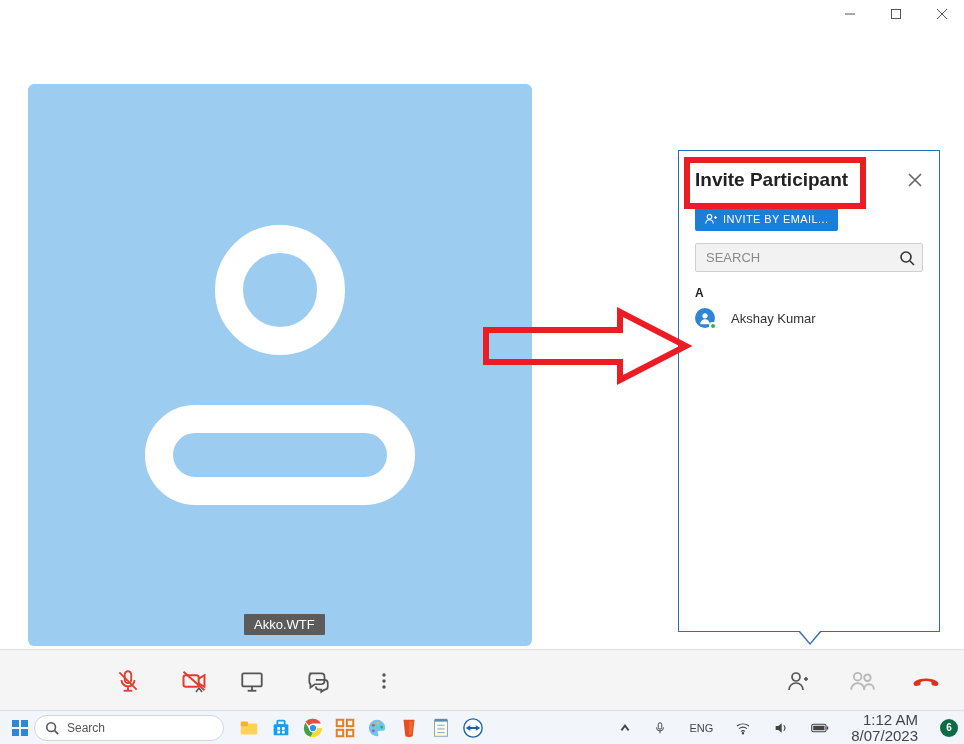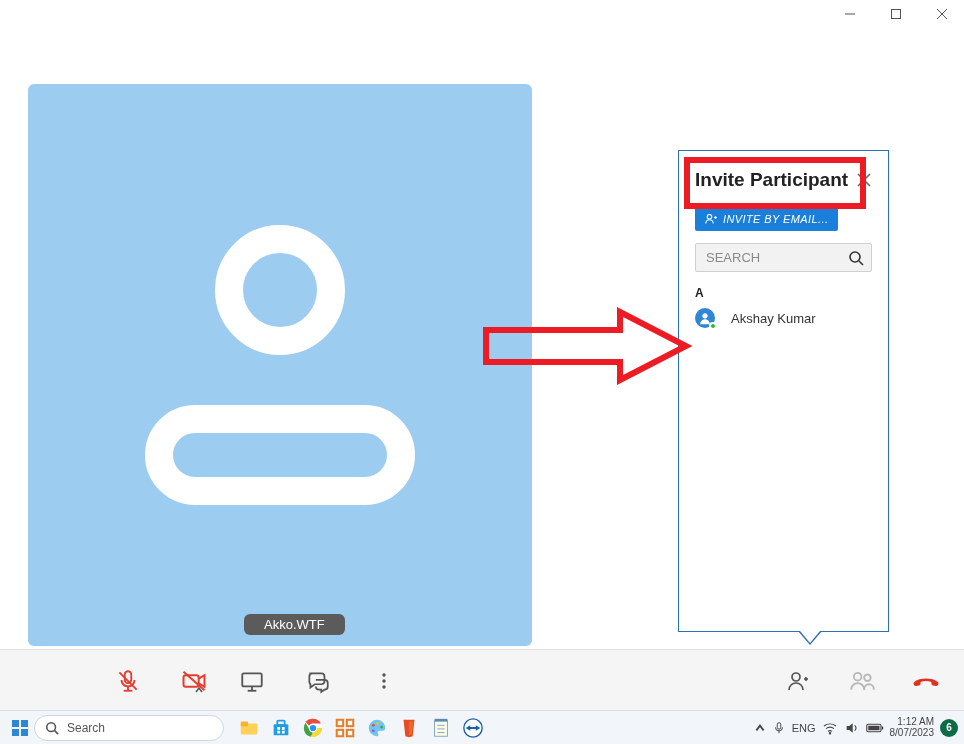--- a/index.html
+++ b/index.html
@@ -49,29 +49,29 @@
     border-radius:56px;
     transform:translateX(-50%);
   }
 
   .name-badge {
     position:absolute;
     top:614px; left:244px;
     background:#5b5b5b;
     color:#fff;
     font-size:13px;
-    padding:3px 20px;
-    border-radius:6px;
+    padding:3px 10px;
+    border-radius:1px;
   }
 
   
   .invite-panel {
     position:absolute;
     left:678px; top:150px;
-    width:211px; height:482px;
+    width:262px; height:482px;
     border:1px solid #2b6fb5;
     background:#fff;
   }
   
   .invite-caret {
     position:absolute;
     left:798px; top:631px;
     width:0; height:0;
     border-left:12px solid transparent;
     border-right:12px solid transparent;
@@ -112,21 +112,20 @@
     background:#1a7edb;
     color:#fff;
     font-size:11px;
     letter-spacing:0.4px;
     border:none;
     padding:6px 10px;
     display:inline-flex;
     align-items:center;
     gap:6px;
     border-radius:2px;
-    font-style:italic;
   }
 
   .search-wrap {
     margin:12px 16px 0 16px;
     position:relative;
   }
   .search-input {
     width:100%;
     padding:6px 30px 6px 10px;
     border:1px solid #d0d0d0;
@@ -247,24 +246,24 @@
     gap:8px;
     width:190px;
     color:#555;
   }
   .task-icons {
     display:flex; align-items:center; gap:10px;
     margin-left:14px;
   }
   .tray {
     margin-left:auto;
-    display:flex; align-items:center; gap:6px;
+    display:flex; align-items:center; gap:22px;
     color:#444;
   }
-  .tray .clock { text-align:right; line-height:1.05; font-size:10px; }
+  .tray .clock { text-align:right; line-height:1.05; font-size:15px; }
   .notif-badge {
     width:18px;height:18px;border-radius:50%;
     background:#0d6b46;color:#fff;
     display:flex;align-items:center;justify-content:center;
     font-size:10px;font-weight:600;
   }
 
   
   svg { display:block; }
 </style>

